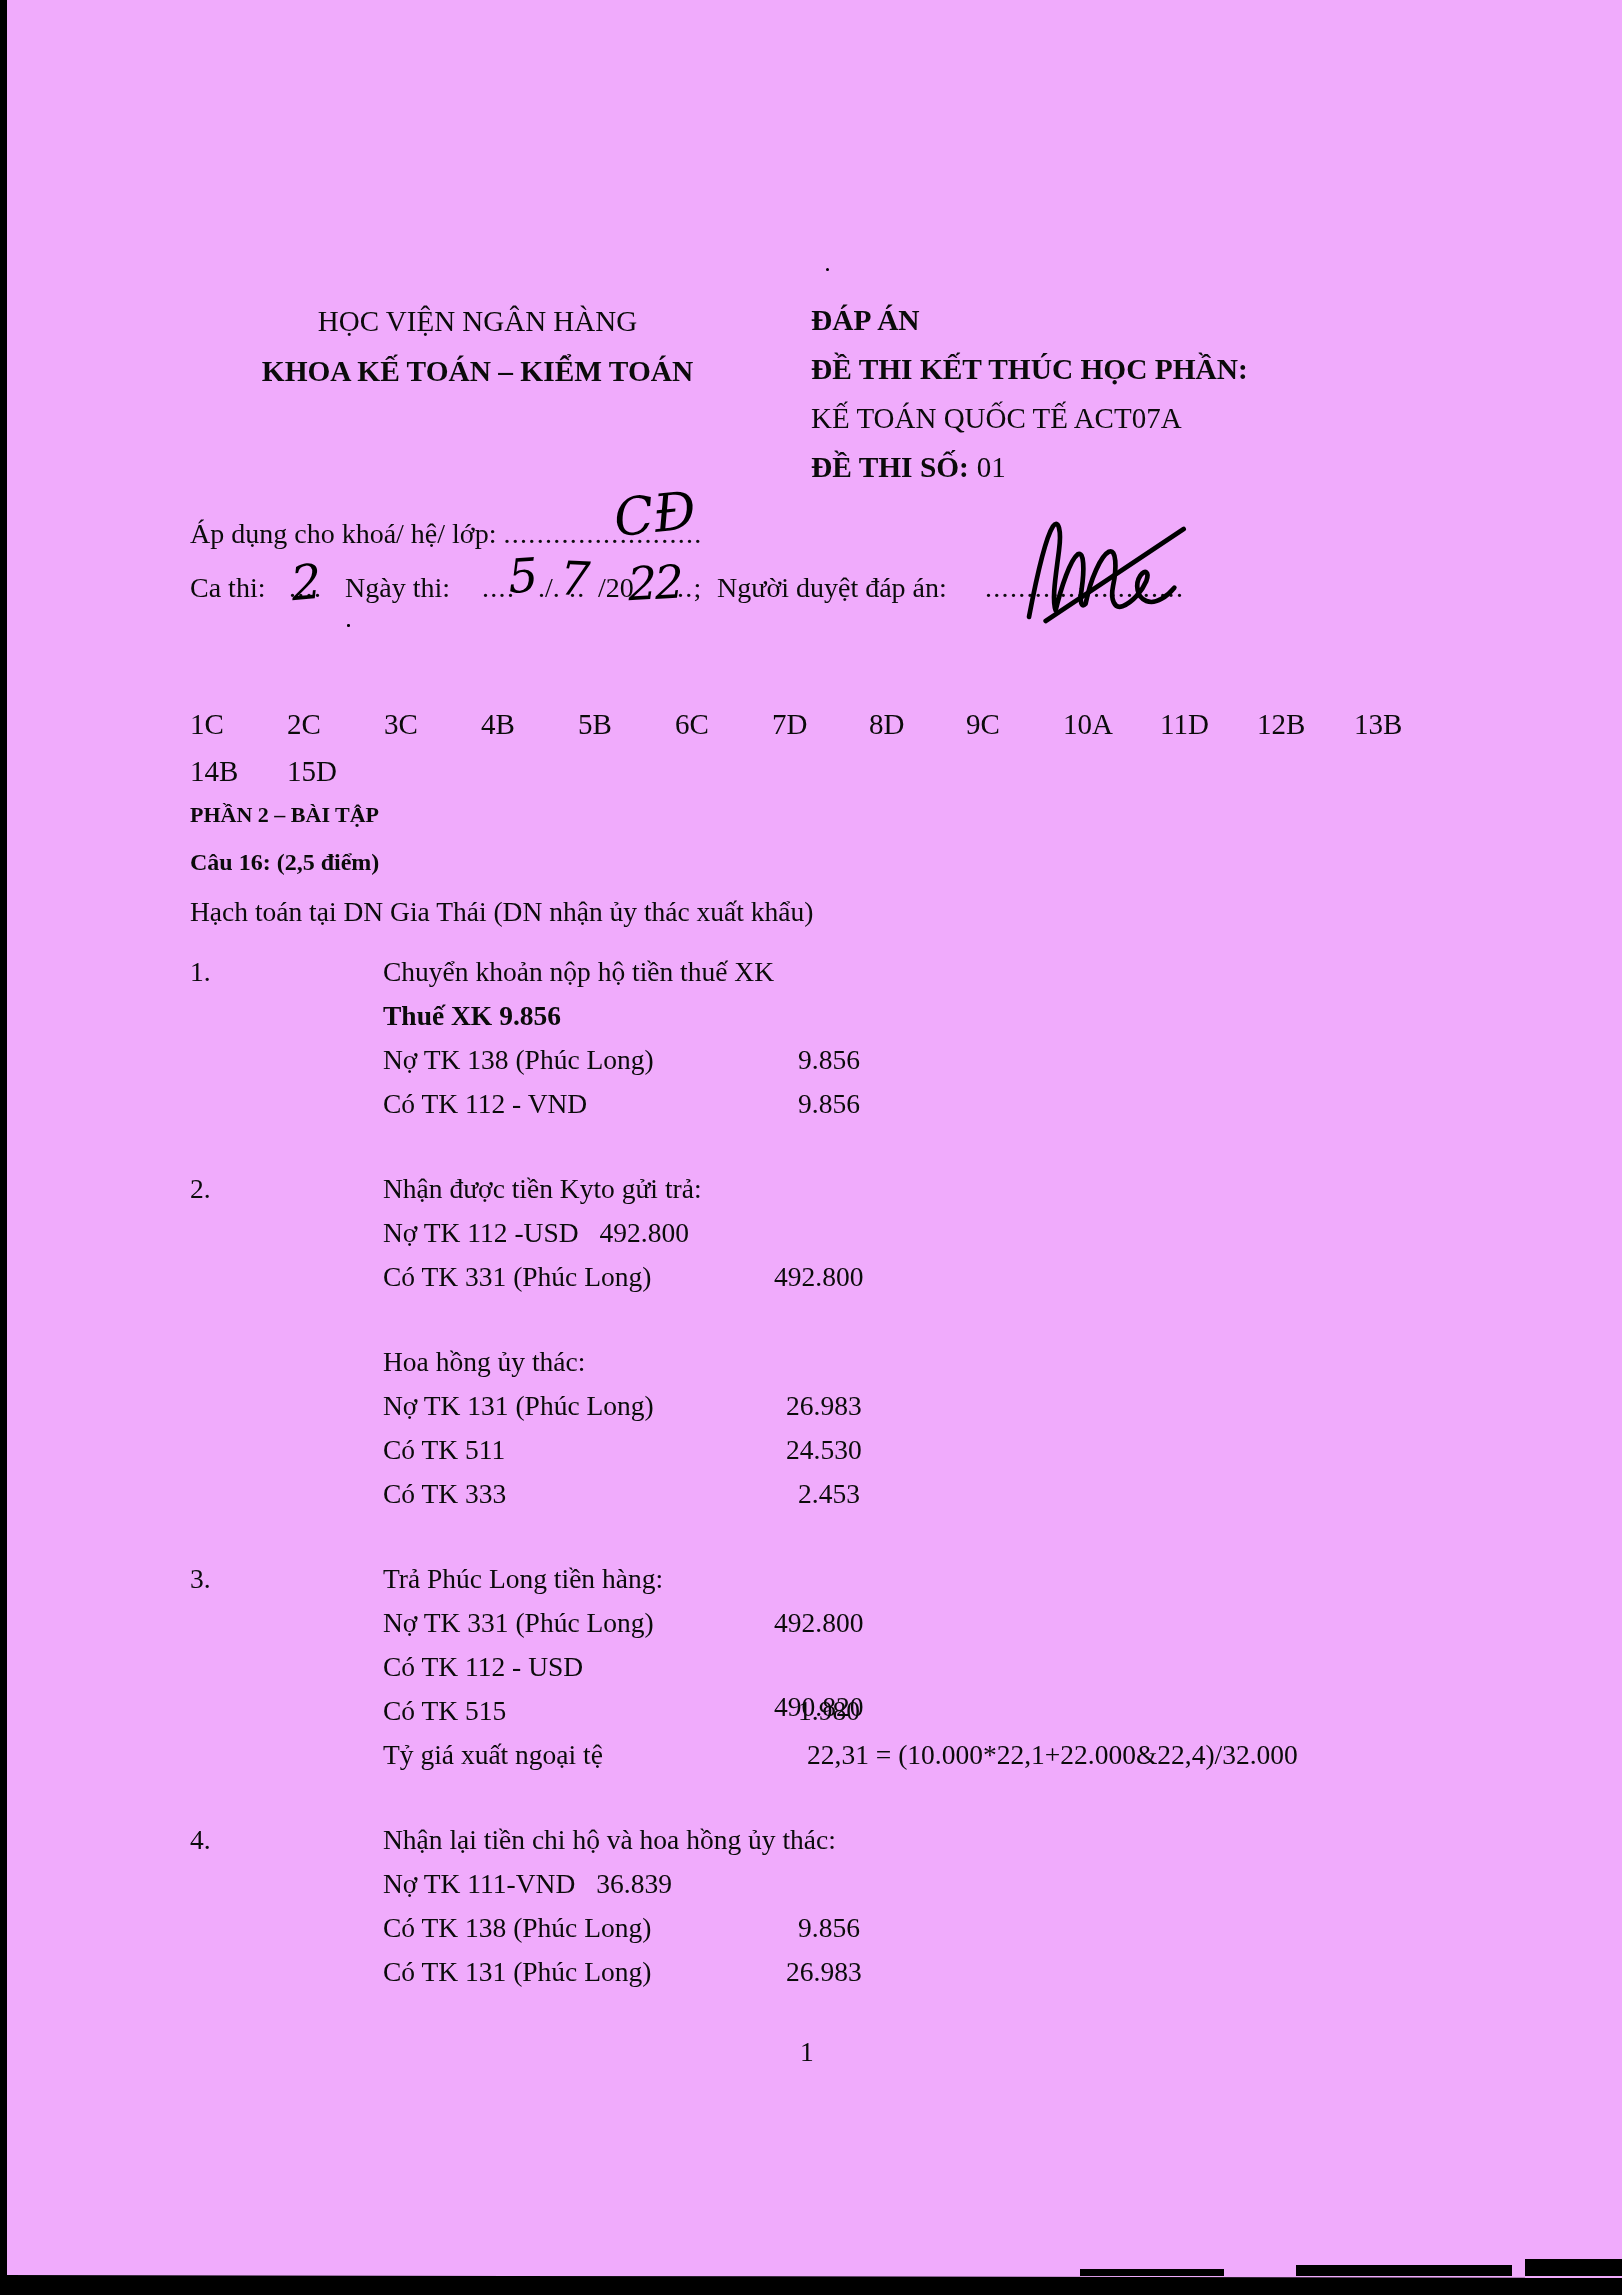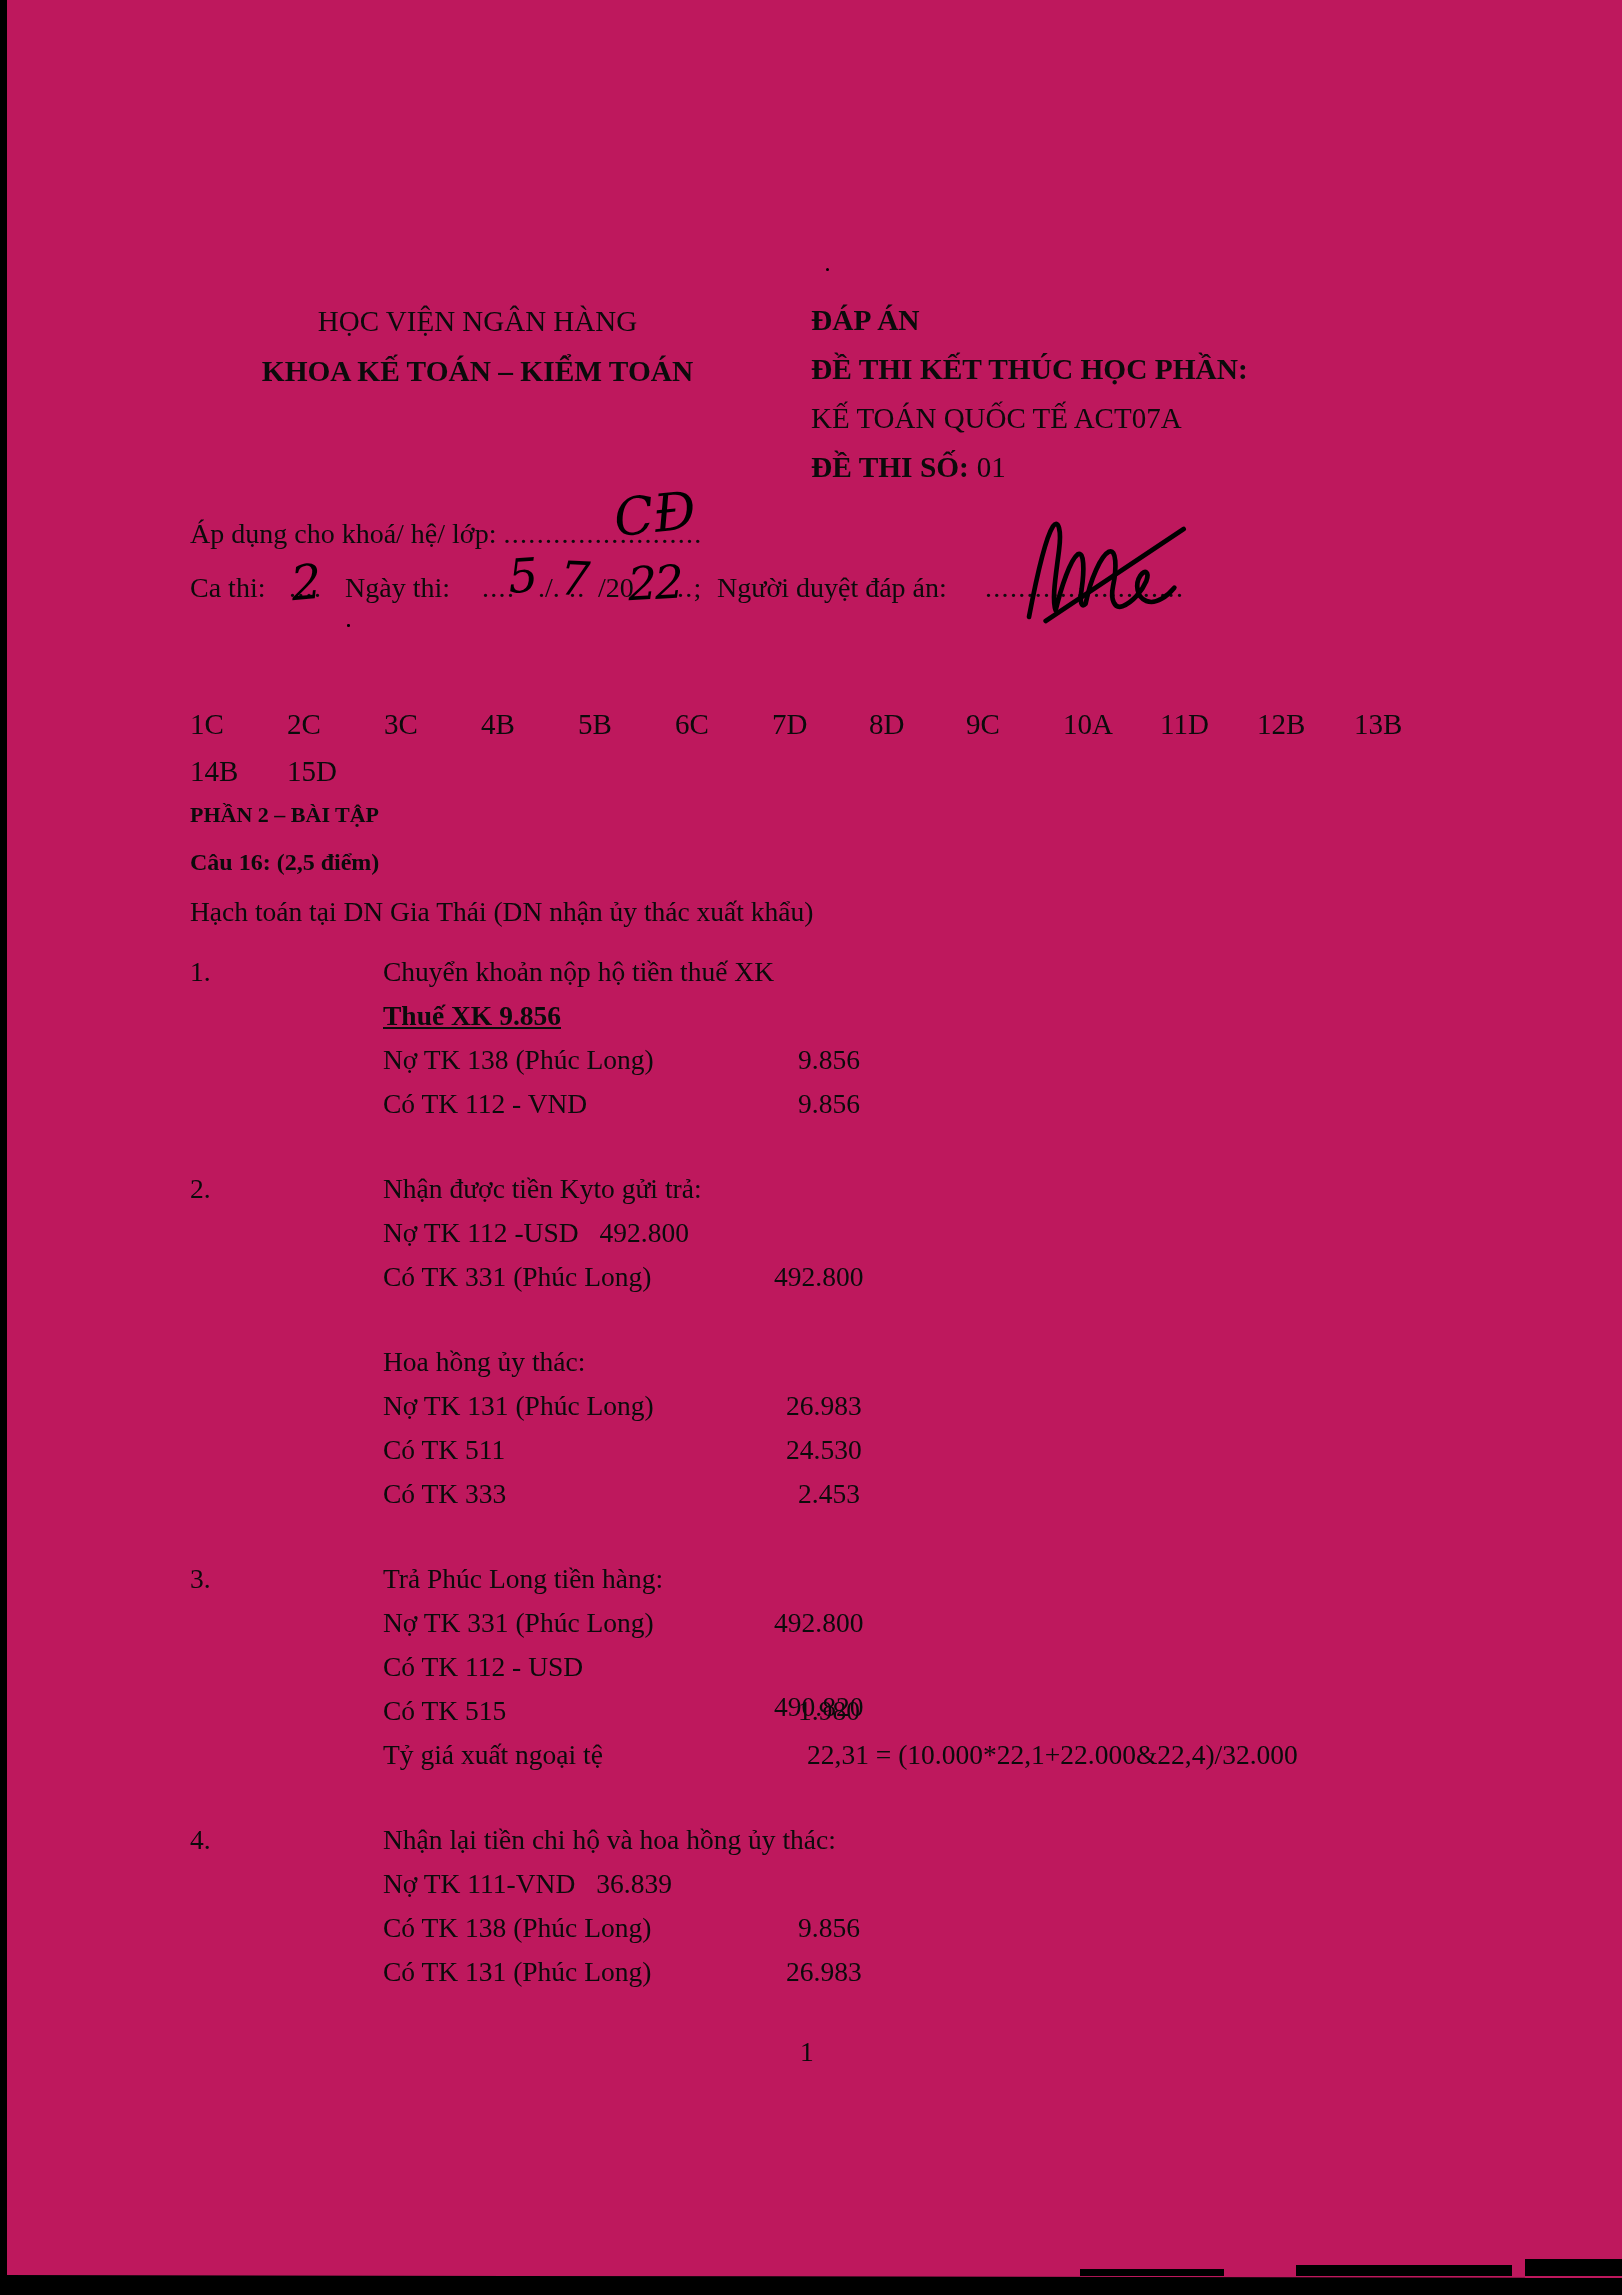--- a/index.html
+++ b/index.html
@@ -1,20 +1,20 @@
 <!DOCTYPE html>
 <html lang="vi" style="font-size:10.5px"><head>
 <meta charset="utf-8">
 <title>Scanned answer-key document</title>
 <style>
   html,body{margin:0;padding:0;background:#888;}
   .page{
     position:relative;
     width:1623px;height:2295px;
-    background:#be185d;
+    background:#f0abfc;
     font-family:"Liberation Serif", serif;
     color:#0b0b0b;
     overflow:hidden;
   }
   
   .edge-left{position:absolute;left:0;top:0;width:7.2px;height:2295px;background:#000;}
   .edge-bottom{position:absolute;left:0;top:2275px;width:1629px;height:22px;background:#000;transform:rotate(0.10deg);transform-origin:left top;}
   .fray{position:absolute;background:#000;}
   .fray1{left:1296px;top:2265px;width:216px;height:10.5px;}
   .fray2{left:1525px;top:2259px;width:98px;height:17px;}
@@ -67,21 +67,21 @@
   .q-intro{left:190px;top:896px;font-size:27.5px;}
 
   
   .entries{position:absolute;left:190px;top:950px;width:1413px;font-size:27.5px;line-height:44px;}
   .entry{margin-bottom:41px;}
   .block + .block{margin-top:41px;}
   .entry-line{position:relative;height:44px;white-space:nowrap;}
   .entry-line.head{padding-left:193px;}
   .entry-no{position:absolute;left:0;top:0;}
   .note{padding-left:193px;}
-  .note.bold{font-weight:bold;text-decoration:underline;}
+  .note.bold{font-weight:bold;}
   .acct{padding-left:193px;}
   .acct-amount{position:absolute;top:0;}
   .acct-amount.inline{position:static;margin-left:21px;}
 
   .page-num{left:800px;top:2036px;font-size:27.5px;}
 </style>
 </head>
 <body>
 
 <div class="page">

